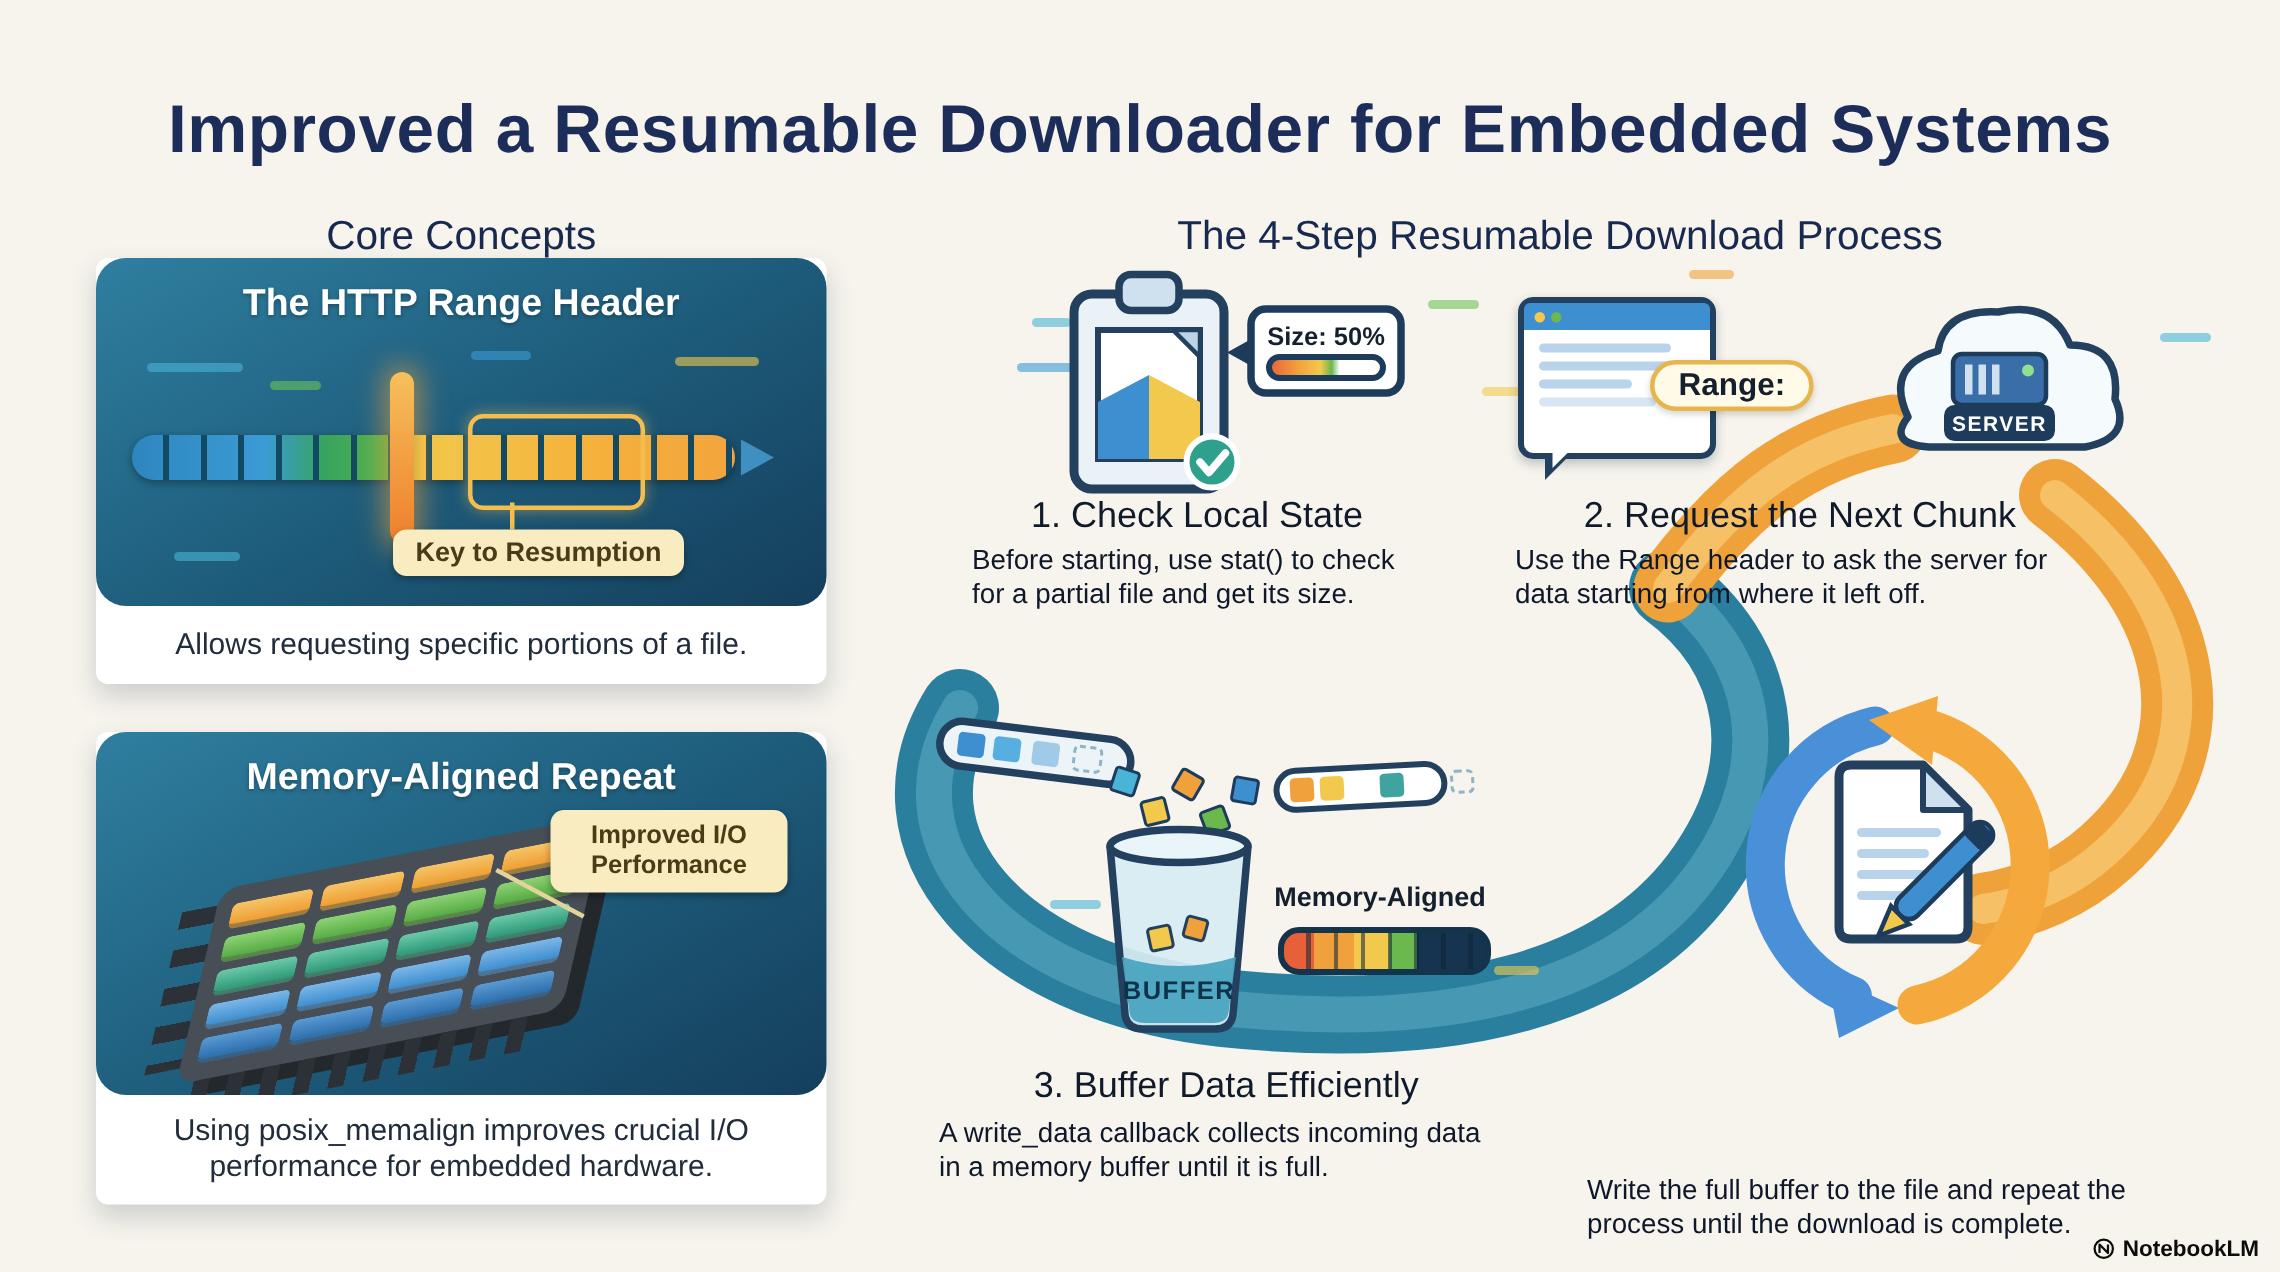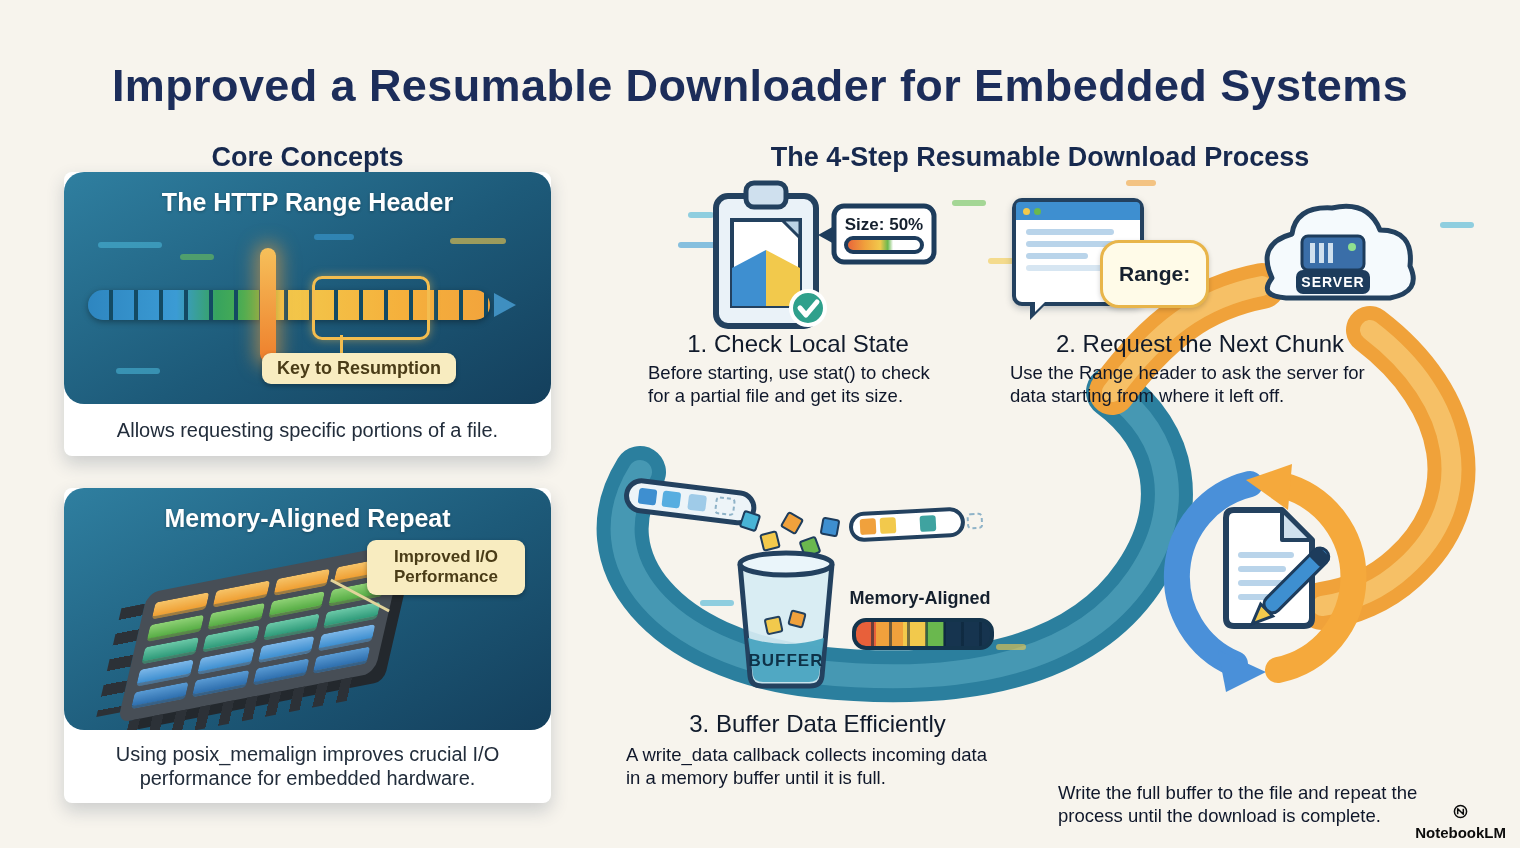--- a/index.html
+++ b/index.html
@@ -3,21 +3,21 @@
 <meta charset="utf-8">
 <style>
   html,body{margin:0;padding:0;background:#e8e5de;}
   #canvas{position:relative;width:1520px;height:848px;margin:0 auto;background:#f7f4ed;overflow:hidden;
           font-family:"Liberation Sans",sans-serif;}
   .abs{position:absolute;}
   svg text{font-family:"Liberation Sans",sans-serif;}
 
   
   #title{left:0;right:0;top:30px;text-align:center;font-size:45px;font-weight:800;color:#1c2d5a;letter-spacing:.4px;z-index:3;}
-  .col-heading{position:absolute;text-align:center;font-size:27px;font-weight:700;color:#17294e;z-index:3;}
+  .col-heading{position:absolute;text-align:center;font-size:27px;font-weight:400;color:#17294e;z-index:3;}
   #core-heading{left:64px;top:120px;width:487px;}
   #process-heading{left:660px;top:120px;width:760px;}
 
   
   #ribbons{position:absolute;left:0;top:0;z-index:0;}
   .dash{position:absolute;height:6px;border-radius:3px;opacity:.6;z-index:1;}
   .cdash{position:absolute;height:6px;border-radius:3px;opacity:.6;}
 
   
   .card{position:absolute;left:64px;width:487px;background:#fff;border-radius:8px;z-index:2;
@@ -88,34 +88,34 @@
     box-shadow:0 3px 7px rgba(20,40,60,.25);}
   #browser-bar{height:18px;background:#3e8fd0;border-radius:4px 4px 0 0;display:flex;align-items:center;gap:4px;padding:0 7px;}
   .bdot{width:7px;height:7px;border-radius:50%;}
   #browser-lines{padding:9px 10px;display:flex;flex-direction:column;gap:6px;}
   .bline{height:6px;border-radius:3px;background:#b9d4ea;}
   #browser-tail-outer{position:absolute;left:14px;bottom:-18px;width:0;height:0;
     border-top:18px solid #23415f;border-right:18px solid transparent;}
   #browser-tail-inner{position:absolute;left:19px;bottom:-10px;width:0;height:0;
     border-top:12px solid #fff;border-right:12px solid transparent;}
   #range-capsule{left:1100px;top:240px;z-index:3;background:#fffbe8;border:3px solid #e8b54a;border-radius:19px;
-    padding:19px 16px;font-size:21px;font-weight:800;color:#15202e;box-shadow:0 2px 5px rgba(0,0,0,.18);}
+    padding:2px 16px;font-size:21px;font-weight:800;color:#15202e;box-shadow:0 2px 5px rgba(0,0,0,.18);}
 
   
   #falling{left:735px;top:510px;width:112px;height:58px;}
   .fsq{position:absolute;width:14px;height:14px;border-radius:3px;border:2px solid #1d3c5c;}
   #mem-label{left:840px;top:588px;width:160px;text-align:center;font-size:18px;font-weight:700;color:#15202e;z-index:3;}
   #mem-bar{left:852px;top:618px;width:134px;height:24px;border:4px solid #14344c;border-radius:14px;z-index:2;
     background:
       repeating-linear-gradient(90deg, rgba(0,0,0,0) 0 15px, rgba(10,35,55,.55) 15px 18px),
       linear-gradient(90deg,#e8603a 0 15%,#f0a13c 15% 35%,#f2c94c 35% 52%,#6ab84e 52% 66%,#16344f 66% 100%);}
 
   
   #watermark{position:absolute;right:14px;bottom:7px;display:flex;align-items:center;gap:5px;z-index:4;
-    font-size:15px;font-weight:700;color:#0c0c0c;flex-direction:column;}
+    font-size:15px;font-weight:700;color:#0c0c0c;}
 </style>
 </head>
 <body>
 
 <div id="canvas">
 
   <svg id="ribbons" width="1520" height="848" viewBox="0 0 1520 848">
     <path d="M 640 472 C 585 560 665 655 815 672 C 968 688 1082 660 1138 578 C 1186 508 1172 436 1112 392" fill="none" stroke="#2b7f9e" stroke-width="52" stroke-linecap="round"></path>
     <path d="M 640 472 C 585 560 665 655 815 672 C 968 688 1082 660 1138 578 C 1186 508 1172 436 1112 392" fill="none" stroke="#62b1c8" stroke-width="24" stroke-linecap="round" opacity="0.5"></path>
     <path d="M 1112 392 C 1158 330 1200 298 1262 286" fill="none" stroke="#f0a23a" stroke-width="46" stroke-linecap="round"></path>

